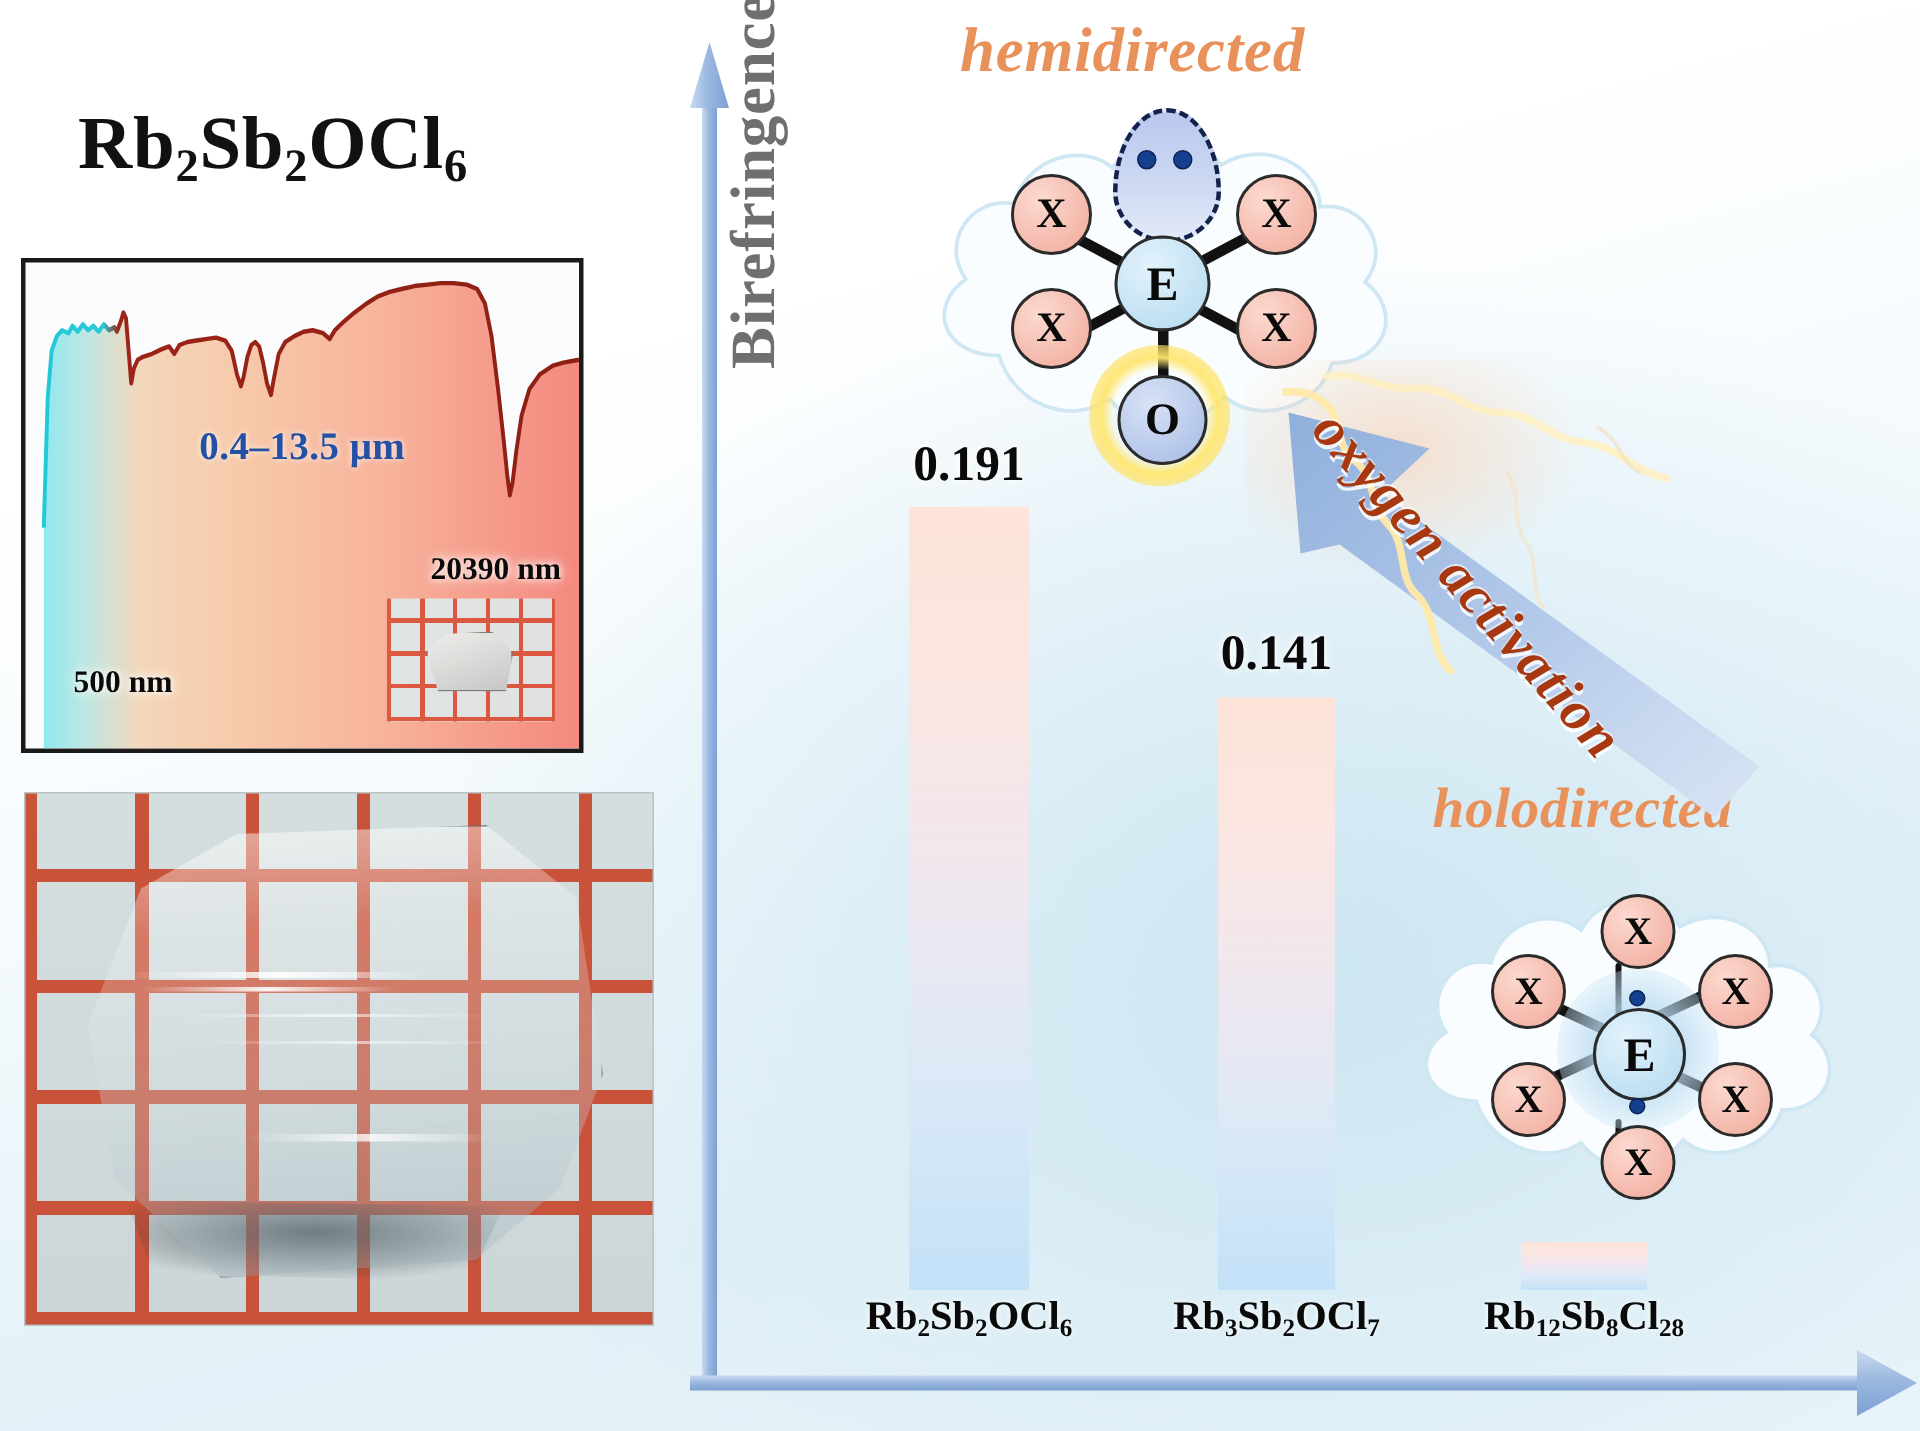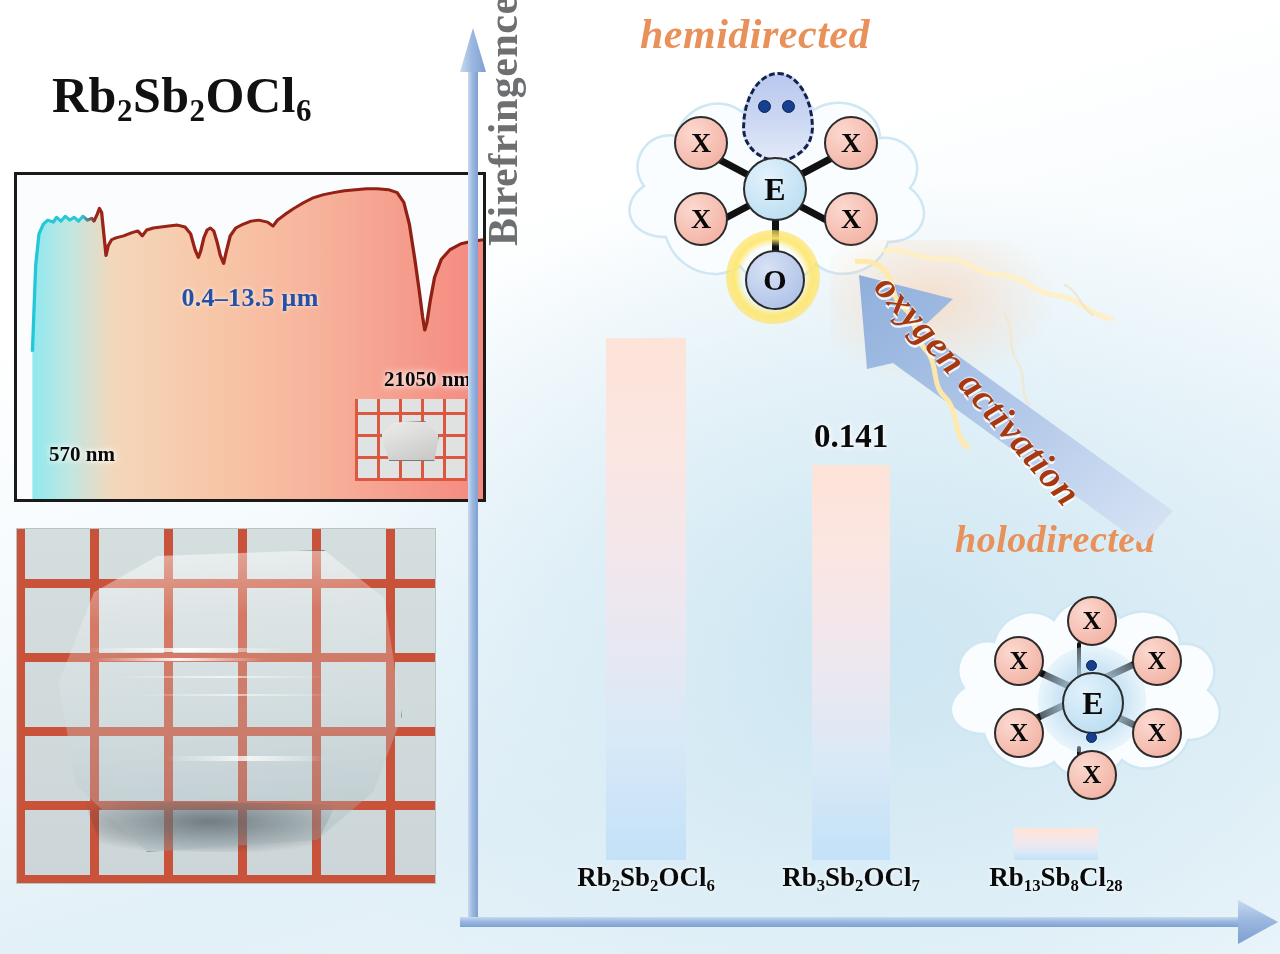--- a/index.html
+++ b/index.html
@@ -21,21 +21,21 @@
   
   .formula-title{
     position:absolute;left:52px;top:66px;
     font-size:50px;font-weight:bold;color:#111;
     letter-spacing:.5px;white-space:nowrap;
   }
   sub{font-size:.62em;vertical-align:-0.28em;}
 
   
   .spec-panel{
-    position:absolute;left:14px;top:172px;width:472px;height:330px;
+    position:absolute;left:14px;top:172px;width:375px;height:330px;
     border:3px solid #1a1a1a;background:#fbfcfe;overflow:hidden;box-sizing:border-box;
   }
   .spec-fill{position:absolute;left:0;top:0;width:100%;height:100%;}
   .spec-range{
     position:absolute;left:0;right:0;top:108px;text-align:center;
     font-size:26px;font-weight:bold;color:#2451a6;letter-spacing:.3px;
     text-shadow:0 0 4px rgba(255,255,255,.9);
   }
   .spec-left-lab{
     position:absolute;left:32px;bottom:32px;
@@ -208,22 +208,22 @@
           <stop offset="0%" stop-color="#22c8d8"></stop>
           <stop offset="11%" stop-color="#27c9d6"></stop>
           <stop offset="14%" stop-color="#9c2418"></stop>
           <stop offset="100%" stop-color="#8e1f14"></stop>
         </linearGradient>
       </defs>
       <path fill="url(#specgrad)" stroke="none" d="M14,330 L14,180 L17,92 L20,60 L24,50 L28,46 L33,48 L36,43 L40,47 L44,42 L48,46 L52,43 L56,47 L60,42 L64,46 L68,44 L70,47 L73,40 L75,34 L77,38 L79,60 L81,82 L83,72 L86,66 L90,64 L97,62 L104,59 L110,57 L114,62 L118,56 L124,54 L131,53 L138,52 L146,51 L153,53 L158,60 L162,76 L165,84 L167,78 L170,64 L173,56 L176,54 L179,57 L182,68 L185,82 L188,90 L190,80 L194,62 L199,54 L206,50 L213,47 L220,46 L228,48 L233,52 L237,46 L244,40 L252,34 L261,28 L270,23 L279,20 L288,18 L298,16 L308,15 L318,14 L328,14 L338,15 L346,18 L352,28 L357,50 L362,86 L366,118 L369,144 L371,158 L373,150 L376,128 L380,104 L386,86 L394,76 L404,70 L412,68 L424,66 L424,330 Z"></path>
       <path fill="none" stroke="url(#lineGrad)" stroke-width="3" stroke-linejoin="round" d="M14,180 L17,92 L20,60 L24,50 L28,46 L33,48 L36,43 L40,47 L44,42 L48,46 L52,43 L56,47 L60,42 L64,46 L68,44 L70,47 L73,40 L75,34 L77,38 L79,60 L81,82 L83,72 L86,66 L90,64 L97,62 L104,59 L110,57 L114,62 L118,56 L124,54 L131,53 L138,52 L146,51 L153,53 L158,60 L162,76 L165,84 L167,78 L170,64 L173,56 L176,54 L179,57 L182,68 L185,82 L188,90 L190,80 L194,62 L199,54 L206,50 L213,47 L220,46 L228,48 L233,52 L237,46 L244,40 L252,34 L261,28 L270,23 L279,20 L288,18 L298,16 L308,15 L318,14 L328,14 L338,15 L346,18 L352,28 L357,50 L362,86 L366,118 L369,144 L371,158 L373,150 L376,128 L380,104 L386,86 L394,76 L404,70 L412,68 L424,66"></path>
     </svg>
     <div class="spec-range">0.4–13.5 μm</div>
-    <div class="spec-left-lab">570 nm</div>
-    <div class="spec-right-lab">21050 nm</div>
+    <div class="spec-left-lab">500 nm</div>
+    <div class="spec-right-lab">20390 nm</div>
     <div class="spec-inset">
         <div class="xtal"></div>
       </div>
   </div>
 
   <div class="photo">
     <div class="shadow"></div>
     <div class="crystal"></div>
     <div class="streak" style="left:70px;top:120px;width:200px;"></div>
     <div class="streak" style="left:78px;top:130px;width:170px;height:3px;"></div>
@@ -251,28 +251,29 @@
           <stop offset="100%" stop-color="#7d9fd2"></stop>
       </linearGradient>
     </defs>
     <rect x="0" y="17" width="778" height="10" fill="url(#axg2)"></rect>
     <polygon points="818,22 778,44 778,0" fill="url(#axg2)"></polygon>
   </svg>
 
   <div class="ylabel">Birefringence</div>
 
   <div class="bar" style="left:606px;top:338px;width:80px;height:522px;"></div>
+  <div class="bar-val" style="left:556px;top:292px;width:180px;">0.191</div>
   <div class="bar-cat" style="left:526px;top:862px;width:240px;">Rb<sub>2</sub>Sb<sub>2</sub>OCl<sub>6</sub></div>
 
   <div class="bar" style="left:812px;top:465px;width:78px;height:395px;"></div>
   <div class="bar-val" style="left:761px;top:418px;width:180px;">0.141</div>
   <div class="bar-cat" style="left:731px;top:862px;width:240px;">Rb<sub>3</sub>Sb<sub>2</sub>OCl<sub>7</sub></div>
 
   <div class="bar" style="left:1014px;top:828px;width:84px;height:32px;"></div>
-  <div class="bar-cat" style="left:936px;top:862px;width:240px;">Rb<sub>13</sub>Sb<sub>8</sub>Cl<sub>28</sub></div>
+  <div class="bar-cat" style="left:936px;top:862px;width:240px;">Rb<sub>12</sub>Sb<sub>8</sub>Cl<sub>28</sub></div>
 
   <div class="hemi-label">hemidirected</div>
 
   <div class="cloud" style="left:592px;top:62px;width:370px;height:265px;">
     <svg width="370" height="265" viewBox="0 0 370 265">
       <path d="M74,175 C36,175 26,142 52,124 C34,100 56,68 84,74 C92,44 128,32 150,50
                C166,22 206,22 222,48 C250,30 288,48 288,76 C318,72 336,104 318,126
                C344,146 332,180 296,180 C288,210 246,222 224,202 C206,226 166,228 148,204
                C122,222 84,208 74,175 Z" fill="#f9fdff" fill-opacity="0.93" stroke="#cfe6f3" stroke-width="2.5"></path>
     </svg>

